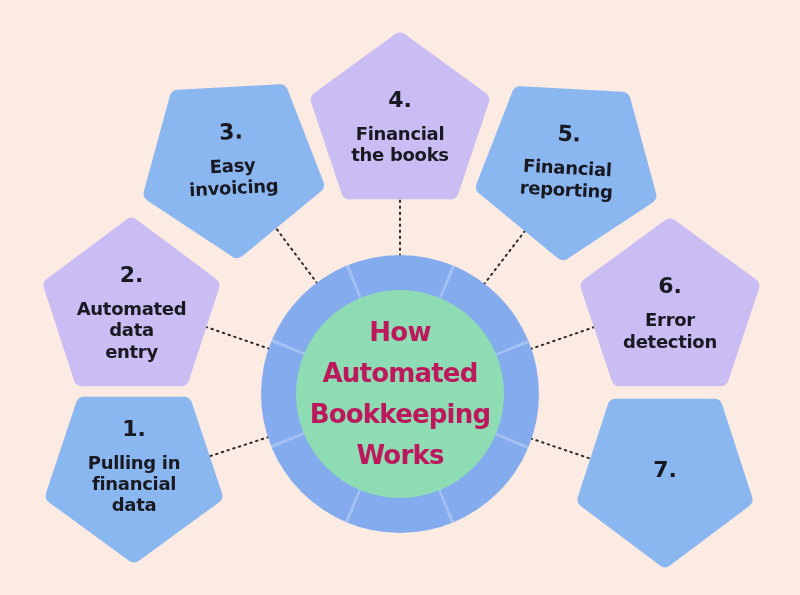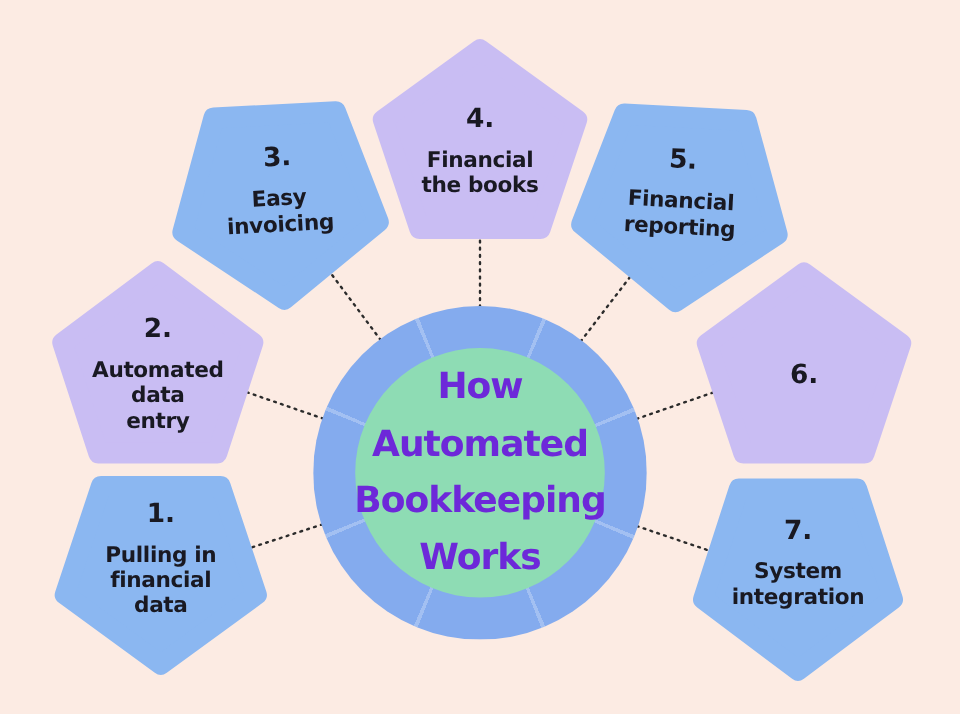--- a/index.html
+++ b/index.html
@@ -79,25 +79,25 @@
   }
   .center-disc {
     width: 208px; height: 208px;
     border-radius: 50%;
     background: #8edcb4;
     display: flex;
     align-items: center;
     justify-content: center;
   }
   .title {
-    font-size: 30px;
+    font-size: 26px;
     font-weight: bold;
     line-height: 1.58;
     letter-spacing: -0.8px;
-    color: #6d28d9;
+    color: #be185d;
     text-align: center;
     white-space: pre-line;
   }
 </style>
 </head>
 <body>
 
 <div class="canvas">
 
   <svg class="connectors" viewBox="0 0 800 595">
@@ -166,31 +166,31 @@
 reporting</div>
     </div>
   </div>
 
   <div class="node up purple" style="left:575px; top:213px; width:190px; height:177px;">
     <svg class="shape" viewBox="0 0 200 186" preserveAspectRatio="none">
       <polygon points="100,15 185,77 153,173 47,173 15,77"></polygon>
     </svg>
     <div class="node-content">
       <div class="num">6.</div>
+      <div class="label">Error
+detection</div>
     </div>
   </div>
 
   <div class="node down blue" style="left:572px; top:395px; width:186px; height:178px;">
     <svg class="shape" viewBox="0 0 200 186" preserveAspectRatio="none">
       <polygon points="100,15 185,77 153,173 47,173 15,77"></polygon>
     </svg>
     <div class="node-content">
       <div class="num">7.</div>
-      <div class="label">System
-integration</div>
     </div>
   </div>
 
   <div class="center-circle">
     <div class="center-disc">
       <div class="title">How
 Automated
 Bookkeeping
 Works</div>
     </div>

